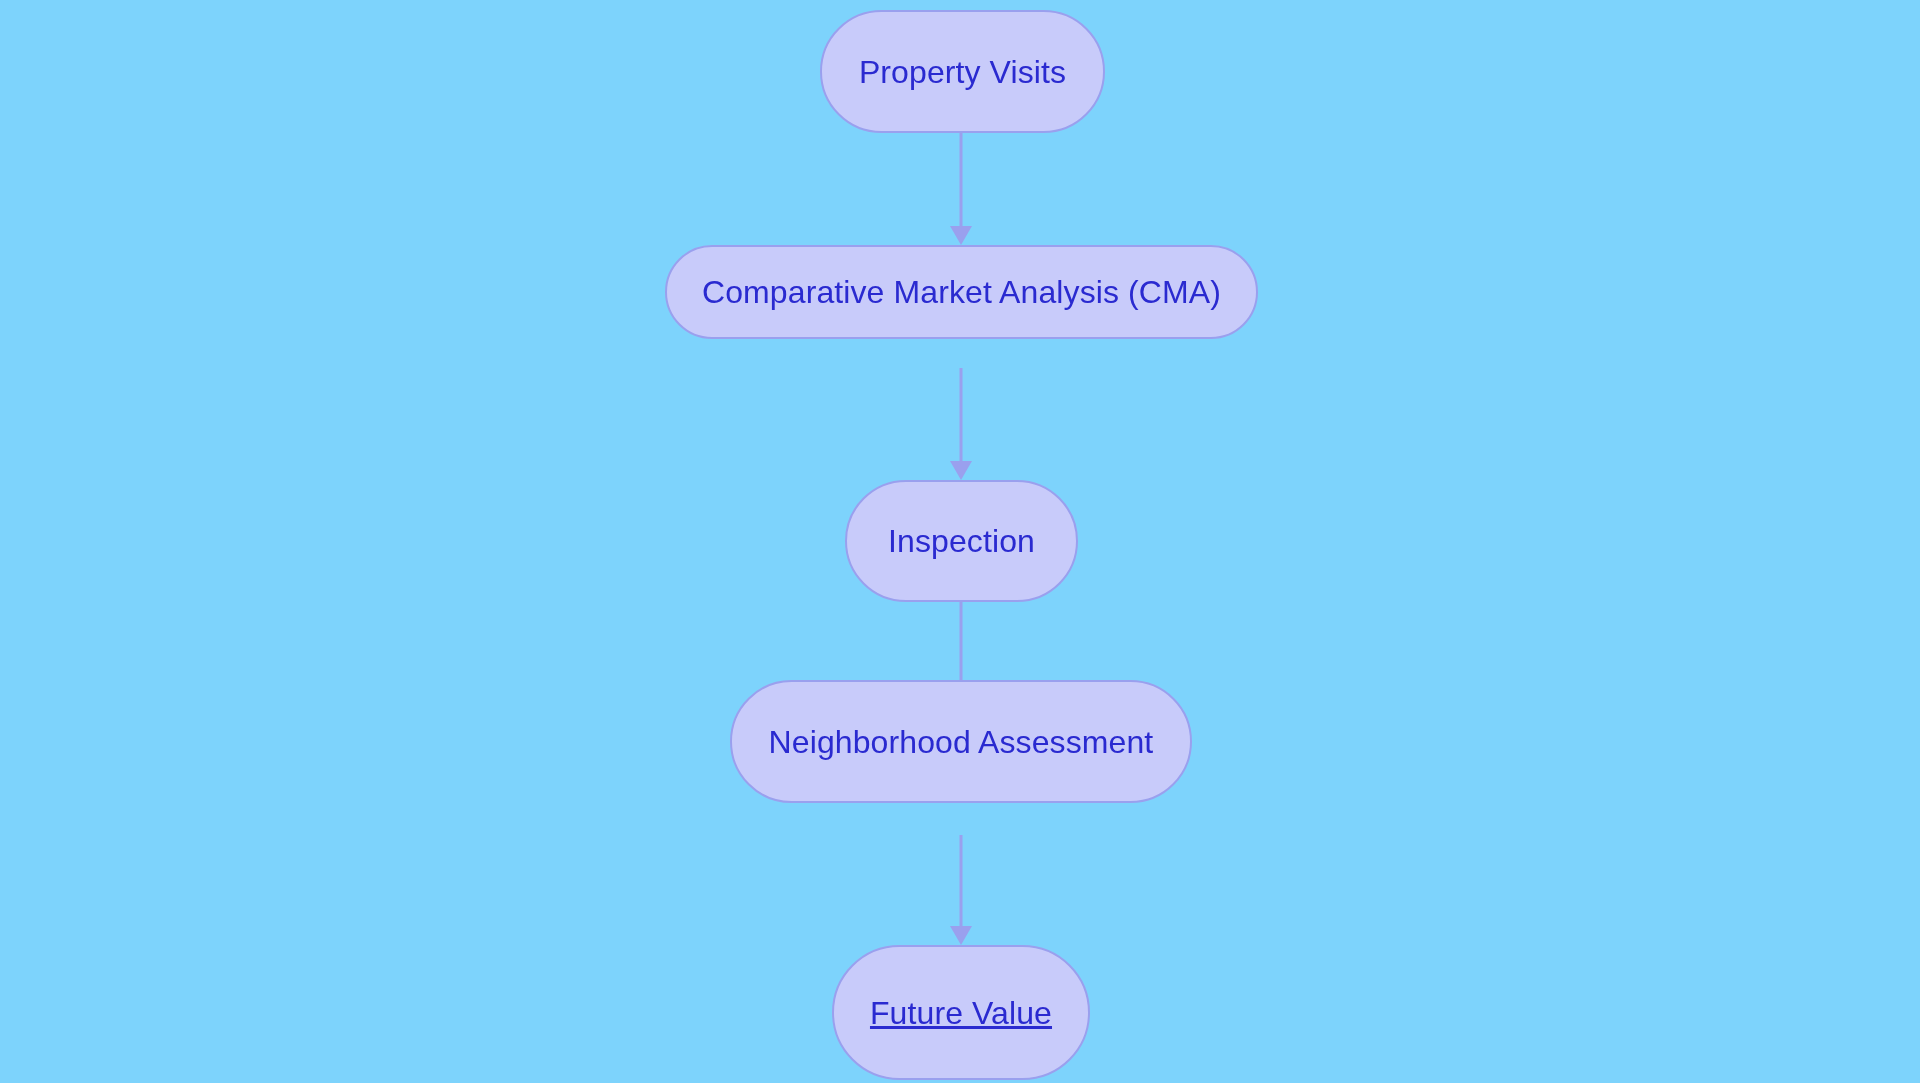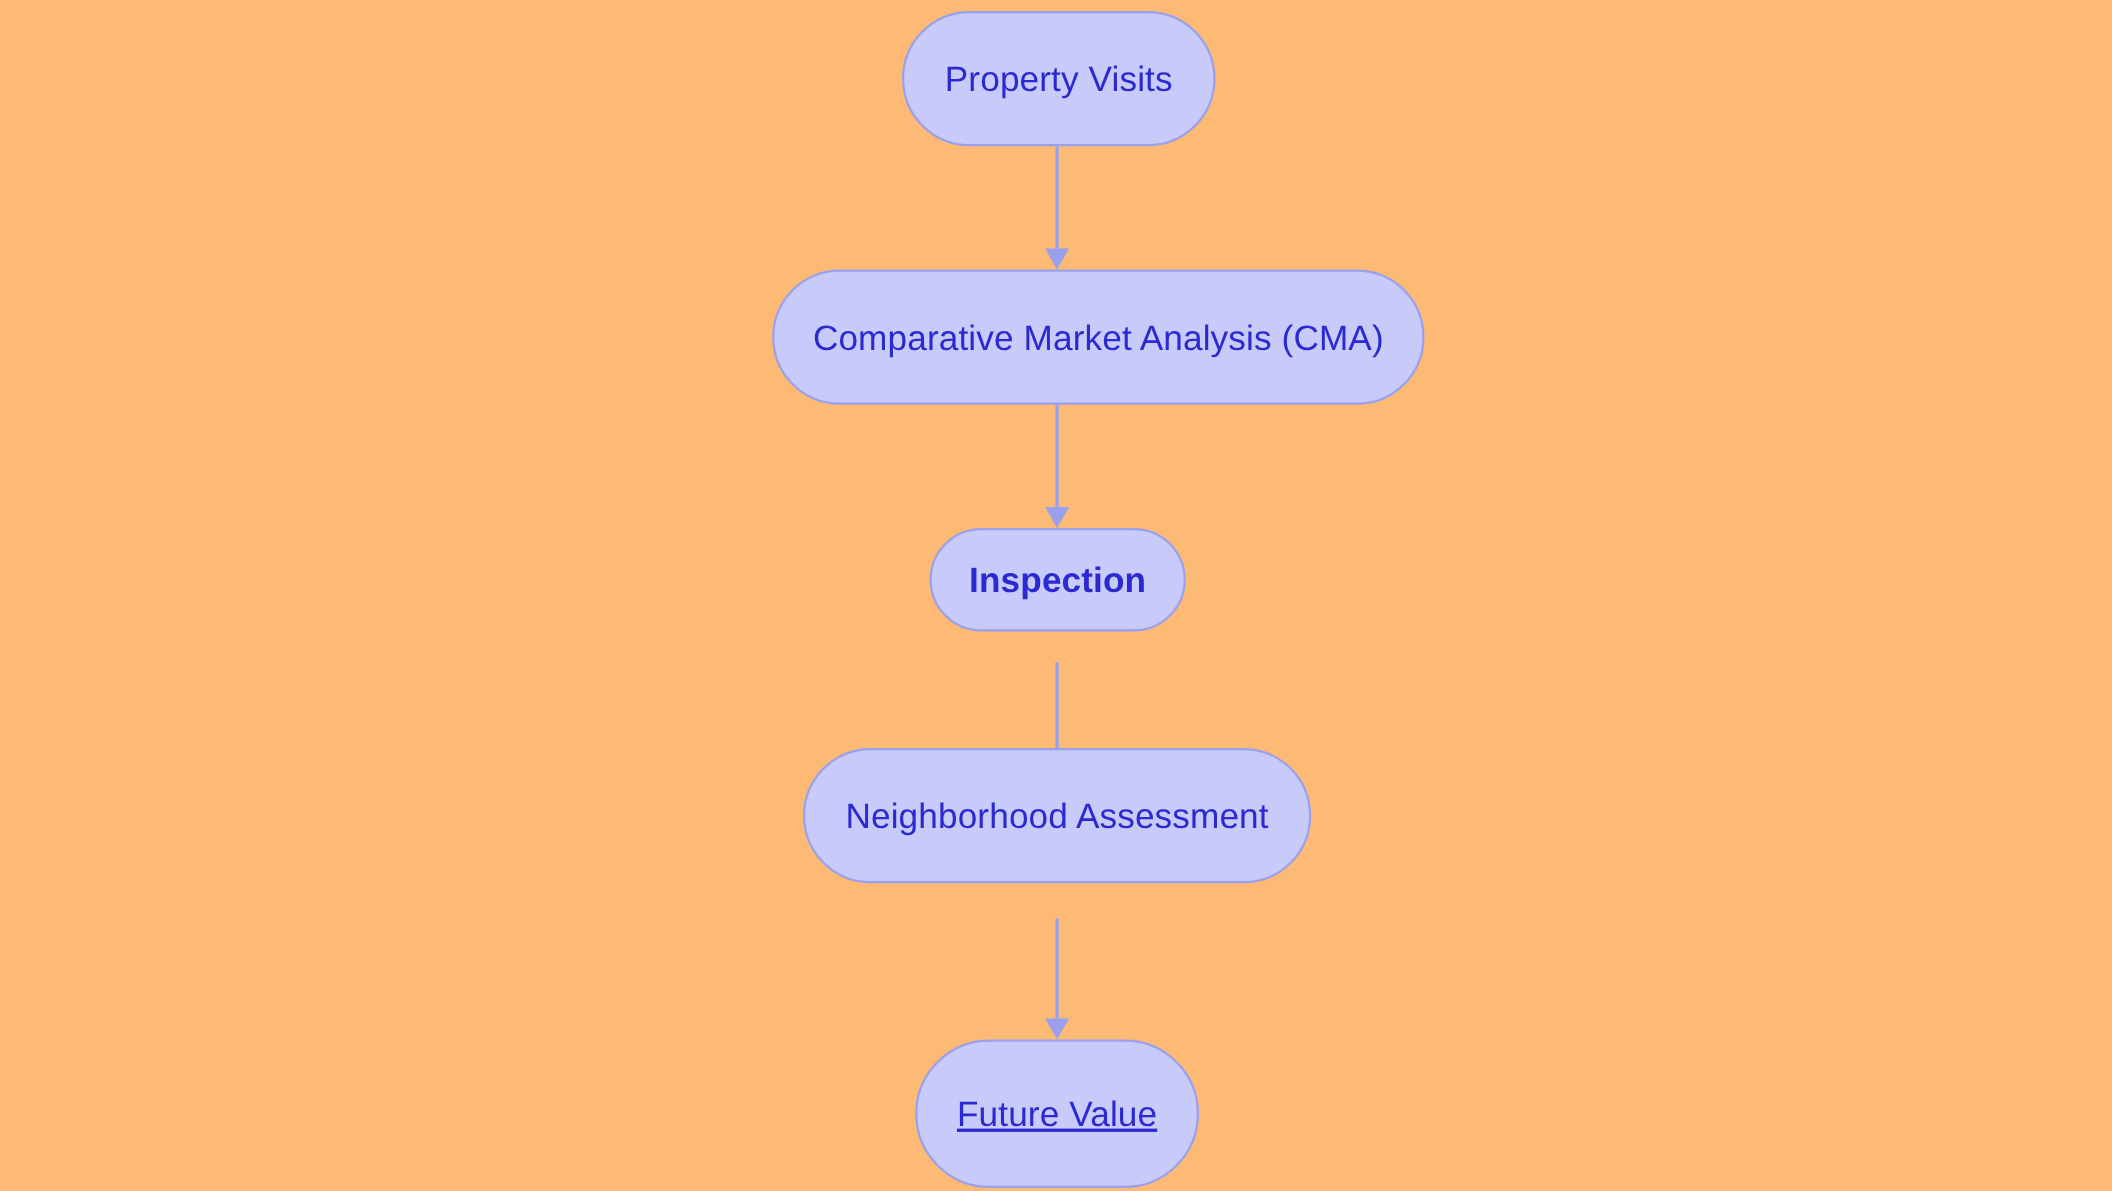--- a/index.html
+++ b/index.html
@@ -12,21 +12,21 @@
     width: 1920px;
     height: 1083px;
     overflow: hidden;
     font-family: "Liberation Sans", "DejaVu Sans", sans-serif;
   }
 
   #flowchart {
     position: relative;
     width: 1920px;
     height: 1083px;
-    background: #fdba74;
+    background: #7dd3fc;
   }
 
   
   .node {
     position: absolute;
     box-sizing: border-box;
     display: flex;
     align-items: center;
     justify-content: center;
     background: #c8cbfa;
@@ -93,25 +93,25 @@
 
   <div class="edge" style="left:941px; top:835px; width:40px; height:110px;">
     <div class="edge-line" style="height:91px;"></div>
     <div class="edge-arrow"></div>
   </div>
 
   <div class="node" style="left:820px; top:10px; width:285px; height:123px;">
     <span class="node-label">Property Visits</span>
   </div>
 
-  <div class="node" style="left:702px; top:245px; width:593px; height:123px;">
+  <div class="node" style="left:665px; top:245px; width:593px; height:94px;">
     <span class="node-label">Comparative Market Analysis (CMA)</span>
   </div>
 
-  <div class="node" style="left:845px; top:480px; width:233px; height:94px;font-weight:bold;">
+  <div class="node" style="left:845px; top:480px; width:233px; height:122px;">
     <span class="node-label">Inspection</span>
   </div>
 
   <div class="node" style="left:730px; top:680px; width:462px; height:123px;">
     <span class="node-label">Neighborhood Assessment</span>
   </div>
 
   <div class="node" style="left:832px; top:945px; width:258px; height:135px;text-decoration:underline;">
     <span class="node-label">Future Value</span>
   </div>

